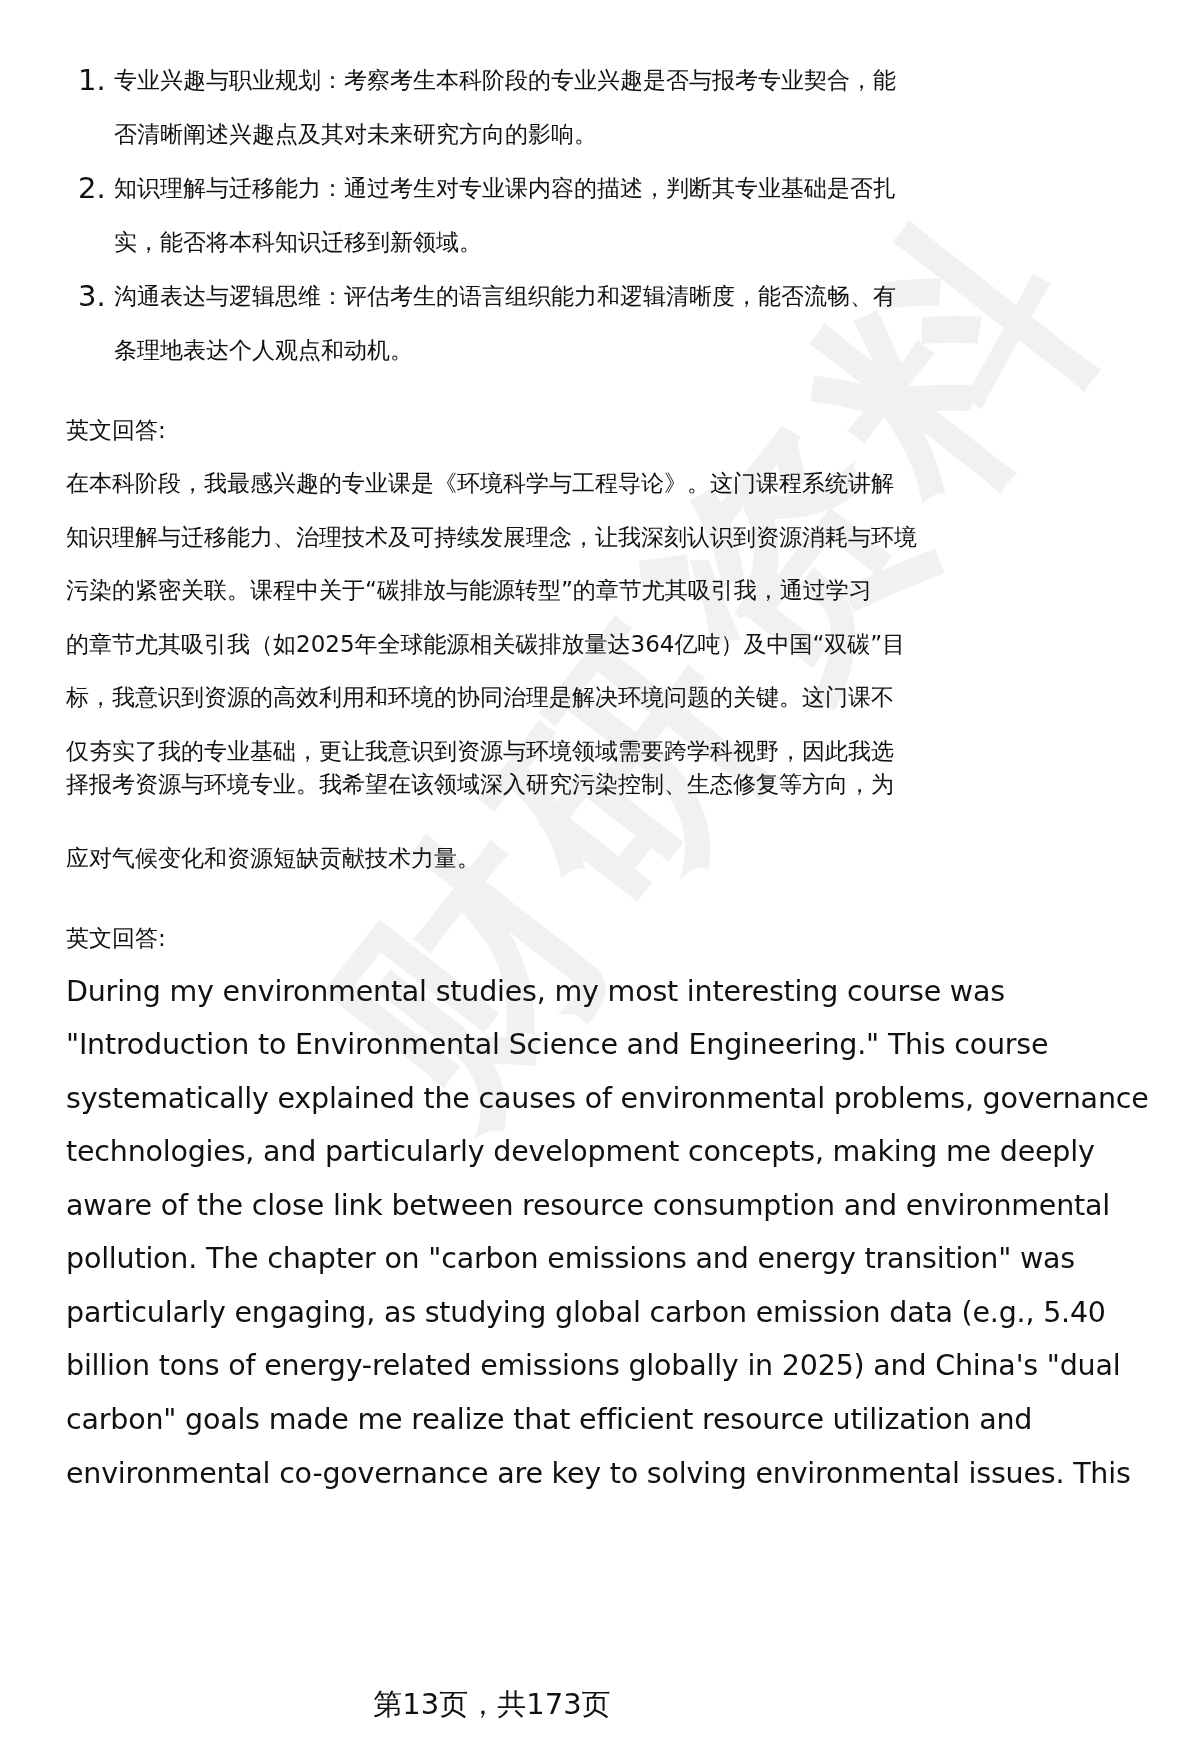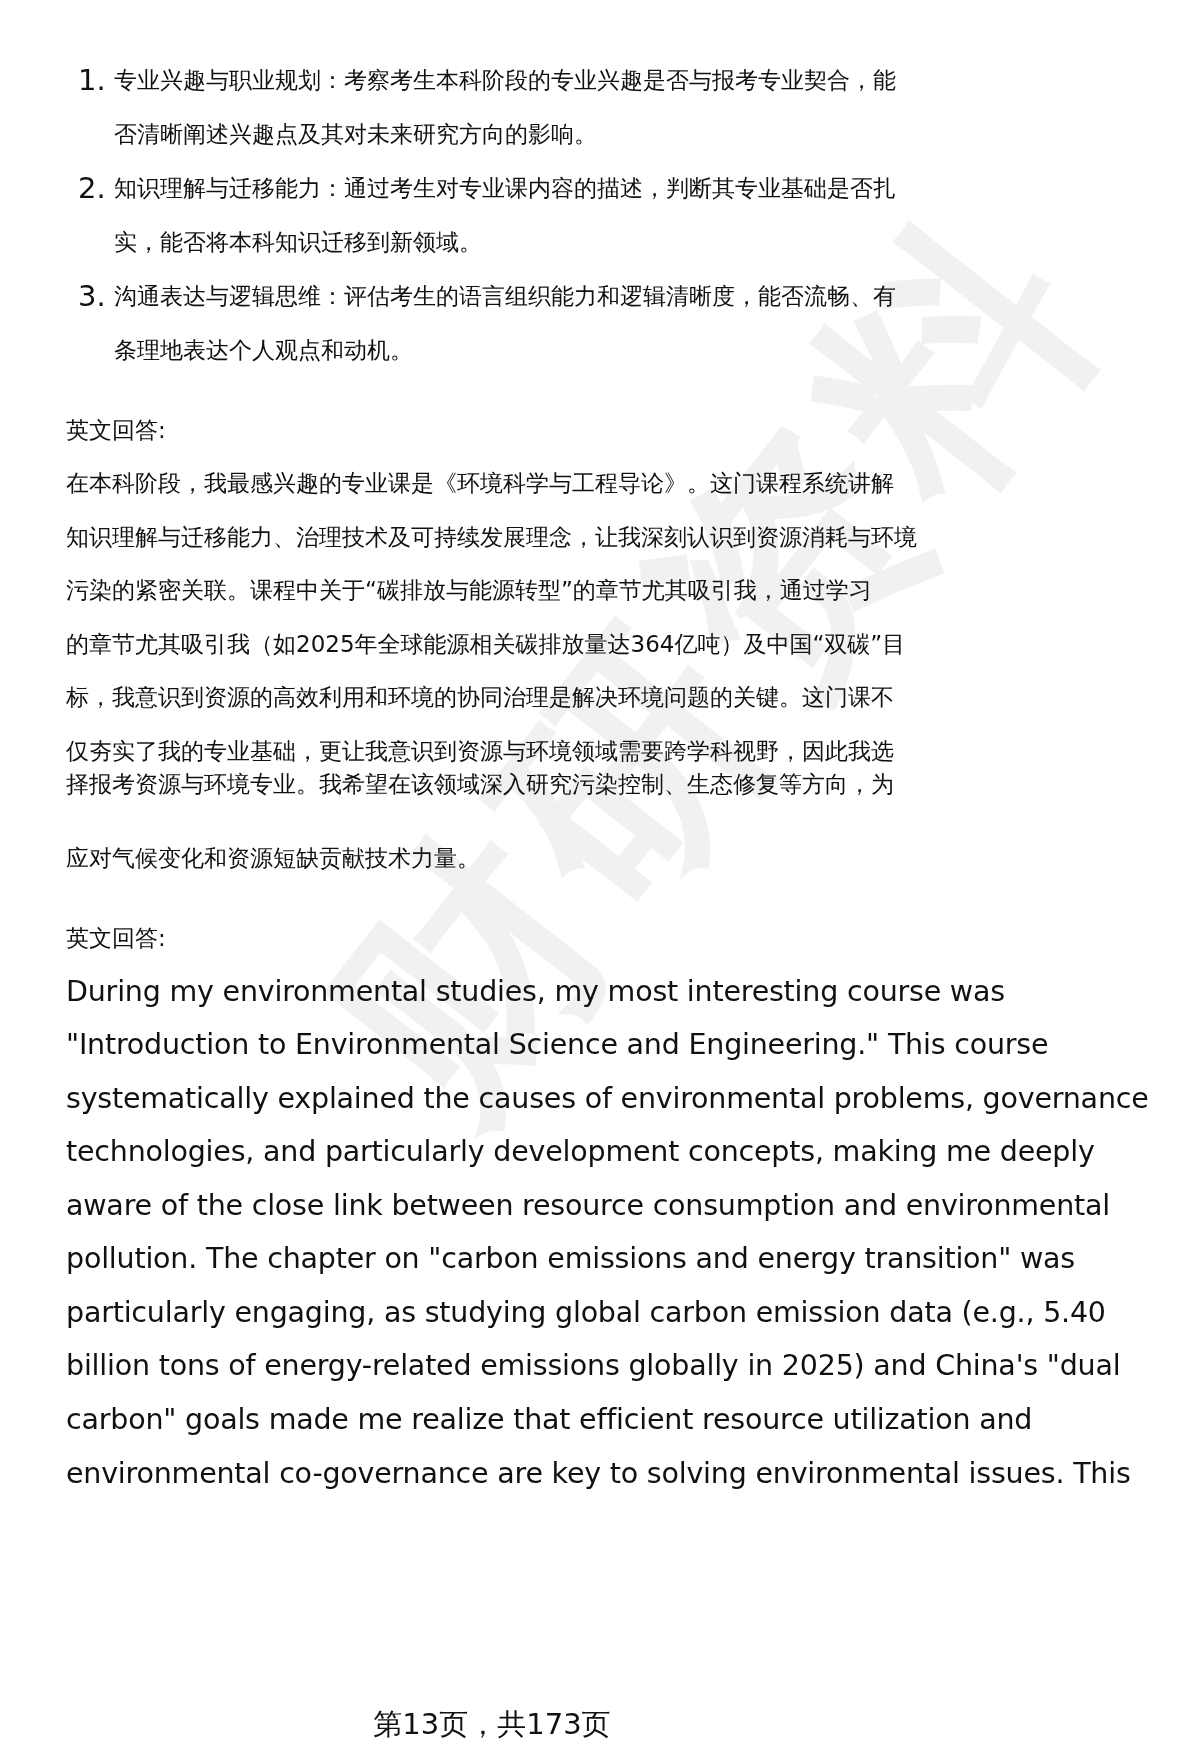--- a/index.html
+++ b/index.html
@@ -57,21 +57,20 @@
       line-height: 36px;
     }
     .footer {
       position: absolute;
       left: 0;
       width: 984px;
       top: 1686px;
       text-align: center;
       font-size: 29px;
       line-height: 36px;
-      margin-top: 20px;
     }
   </style>
 </head>
 <body>
 
 <div class="page">
 
   <div class="watermark">财研资料</div>
 
   <div class="content">

